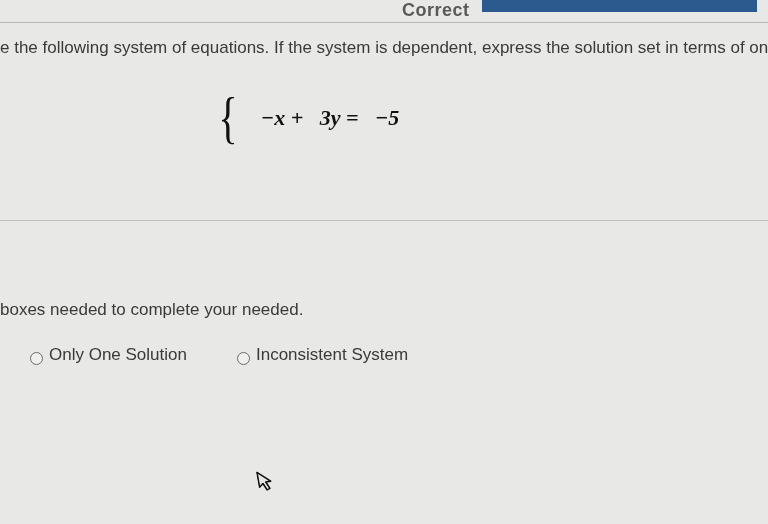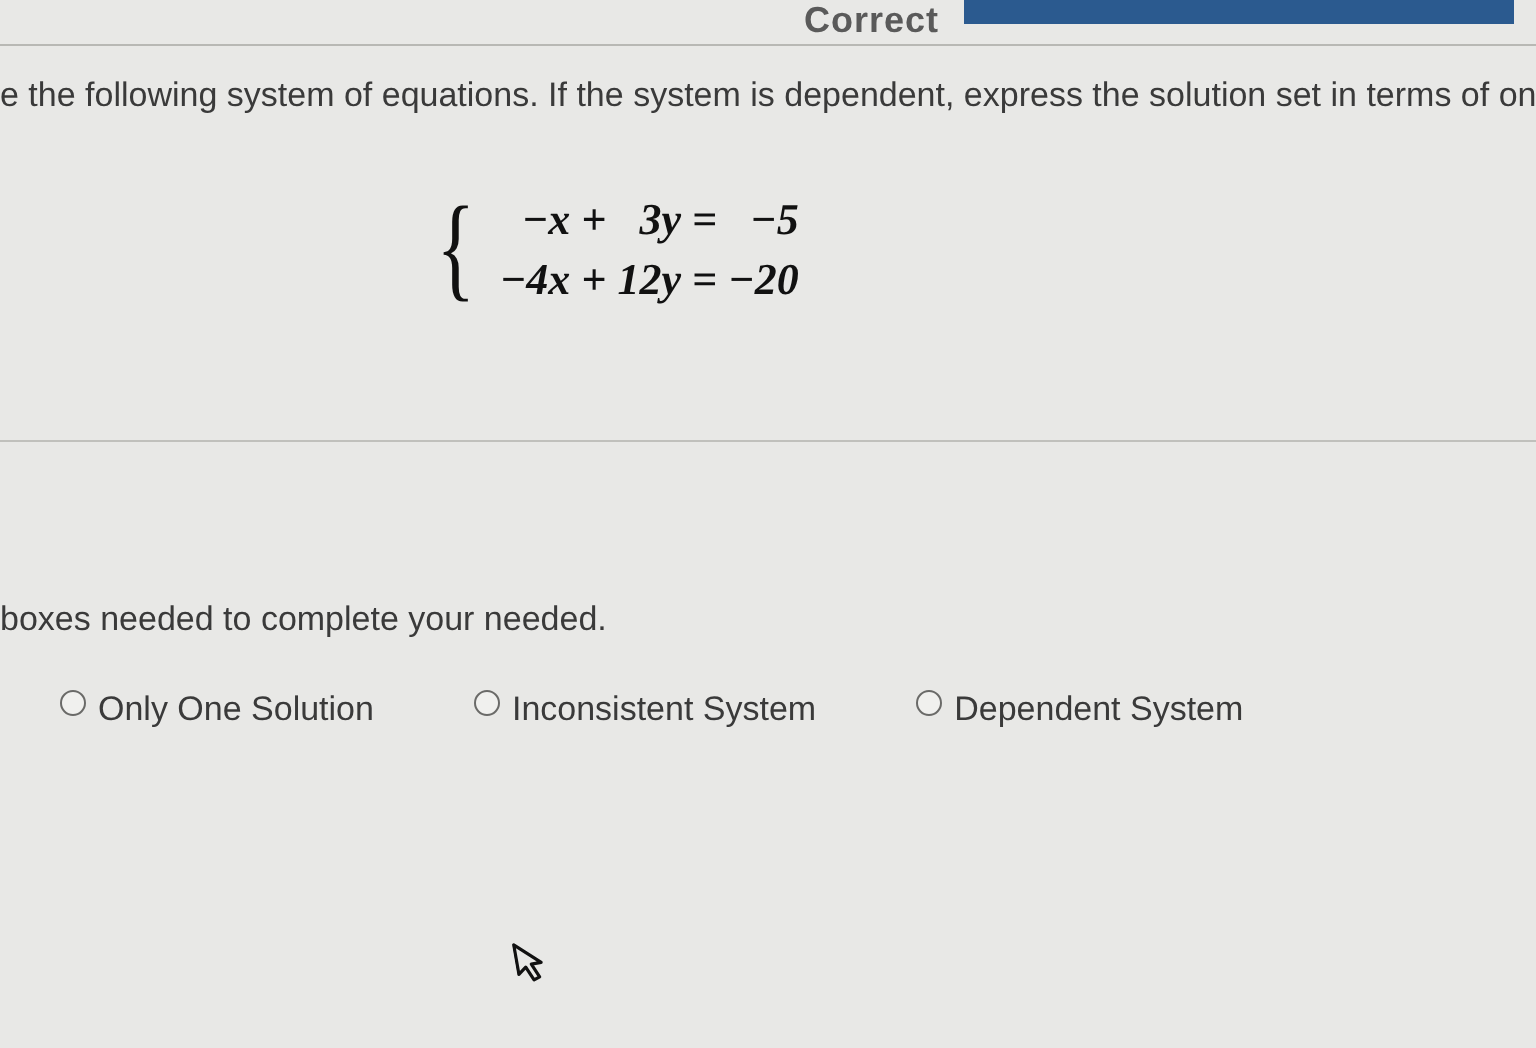--- a/index.html
+++ b/index.html
@@ -102,21 +102,21 @@
     .options-row {
       position: absolute;
       top: 345px;
       left: 30px;
       display: flex;
       gap: 50px;
       align-items: center;
     }
     .option {
       display: flex;
-      align-items: flex-start;
+      align-items: flex-end;
       gap: 6px;
       font-size: 17px;
       color: #3a3a3a;
       cursor: pointer;
     }
     .radio-circle {
       width: 13px;
       height: 13px;
       border: 1.5px solid #6a6a68;
       border-radius: 50%;
@@ -140,40 +140,35 @@
   <div class="blue-strip"></div>
 </div>
 <div class="border-under"></div>
 
 <div class="question-text">e the following system of equations. If the system is dependent, express the solution set in terms of one of th</div>
 
 <div class="equation-block">
   <div class="brace">{</div>
   <div class="eq-rows">
     <div class="eq-row">  −x +   3y =   −5</div>
-    <div class="eq-row">−4x + 12y = −20</div>
   </div>
 </div>
 
 <div class="divider"></div>
 
 <div class="boxes-text">boxes needed to complete your needed.</div>
 
 <div class="options-row">
   <label class="option">
     <span class="radio-circle"></span>
     <span>Only One Solution</span>
   </label>
   <label class="option">
     <span class="radio-circle"></span>
     <span>Inconsistent System</span>
   </label>
-  <label class="option">
-    <span class="radio-circle"></span>
-    <span>Dependent System</span>
-  </label>
 </div>
 
 <div class="cursor">
   <svg width="16" height="22" viewBox="0 0 16 22">
     <path d="M1 1 L1 16 L5 13 L8 20 L11 19 L8 12 L13 12 Z" fill="none" stroke="#111" stroke-width="1.6" stroke-linejoin="round"></path>
   </svg>
 </div>
 
 </body></html>

